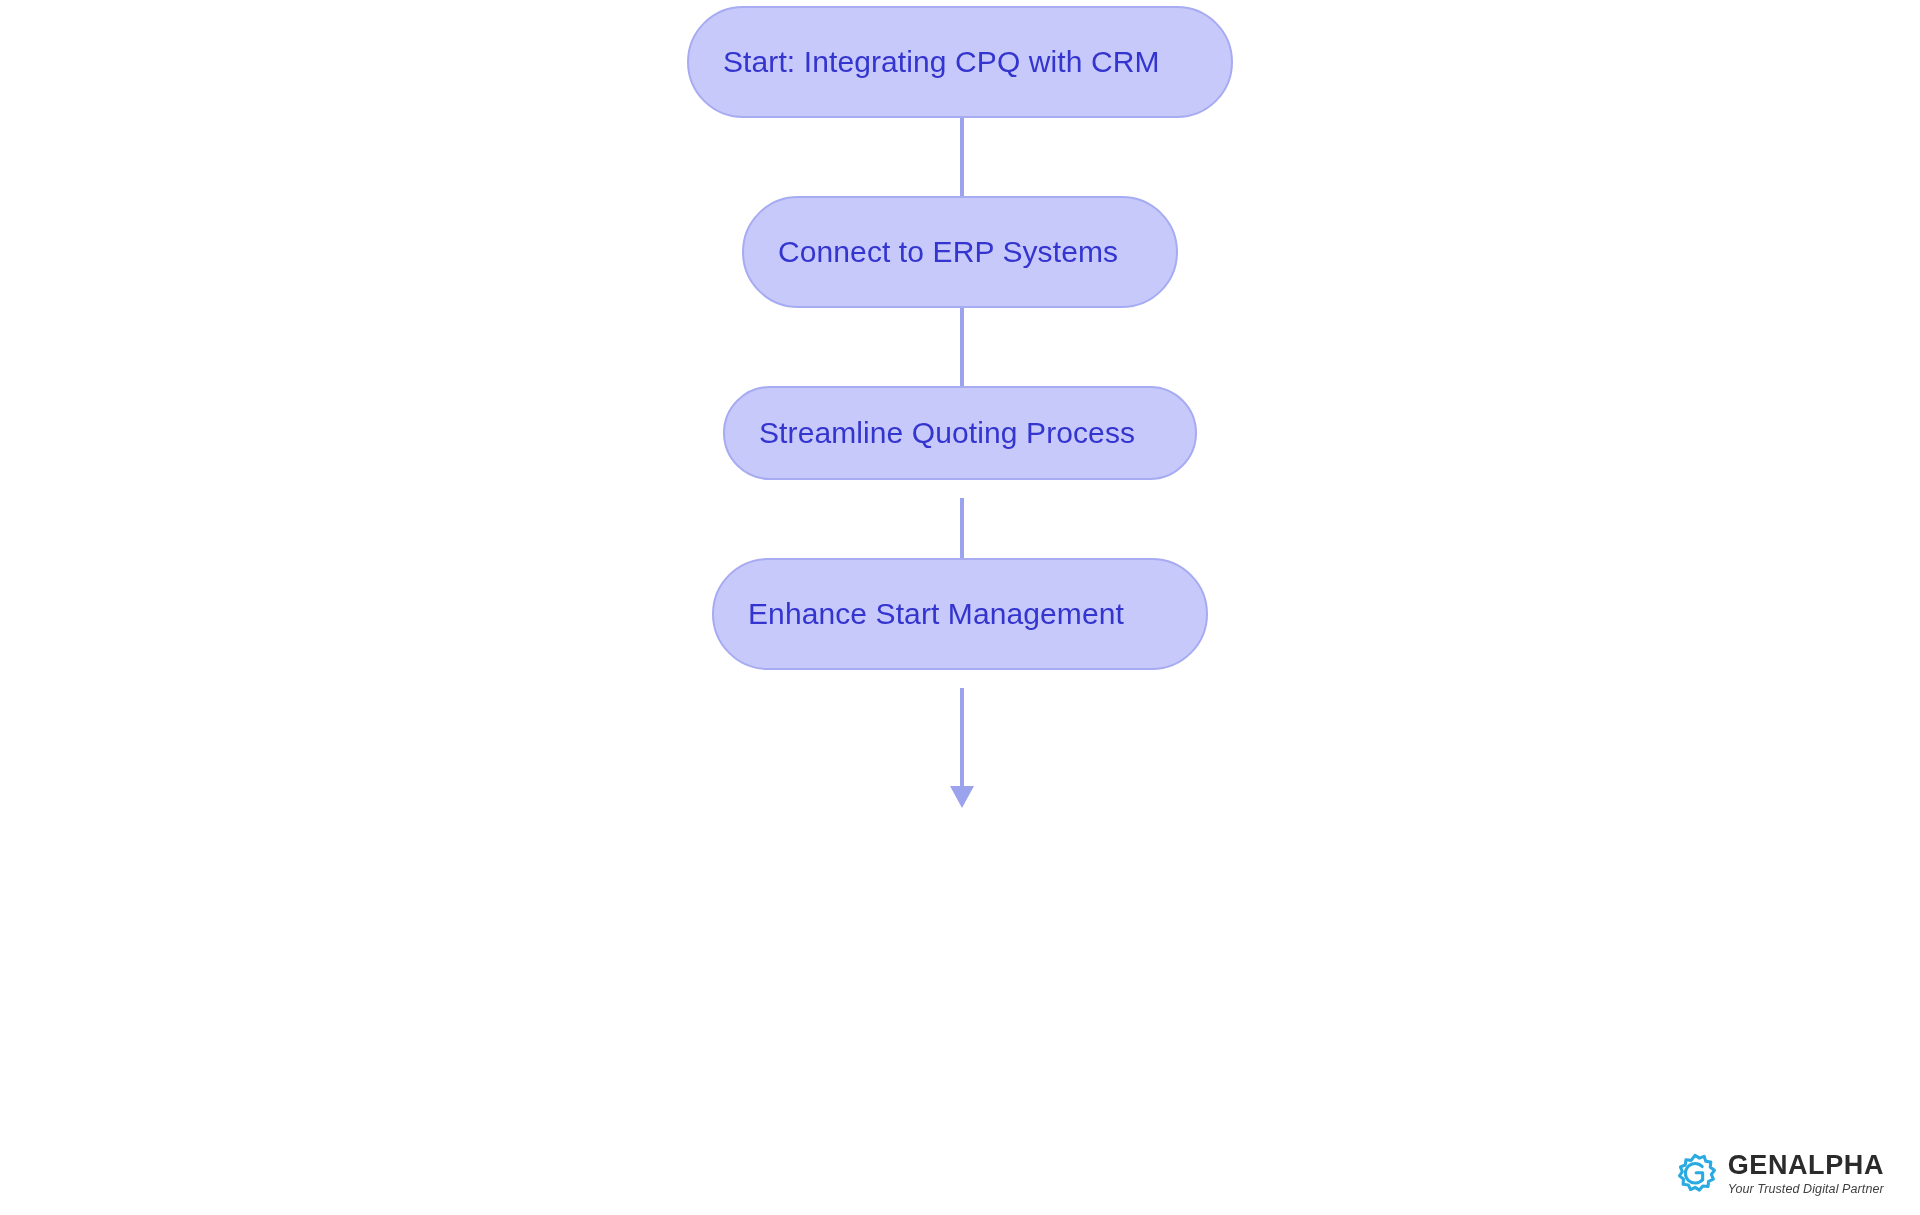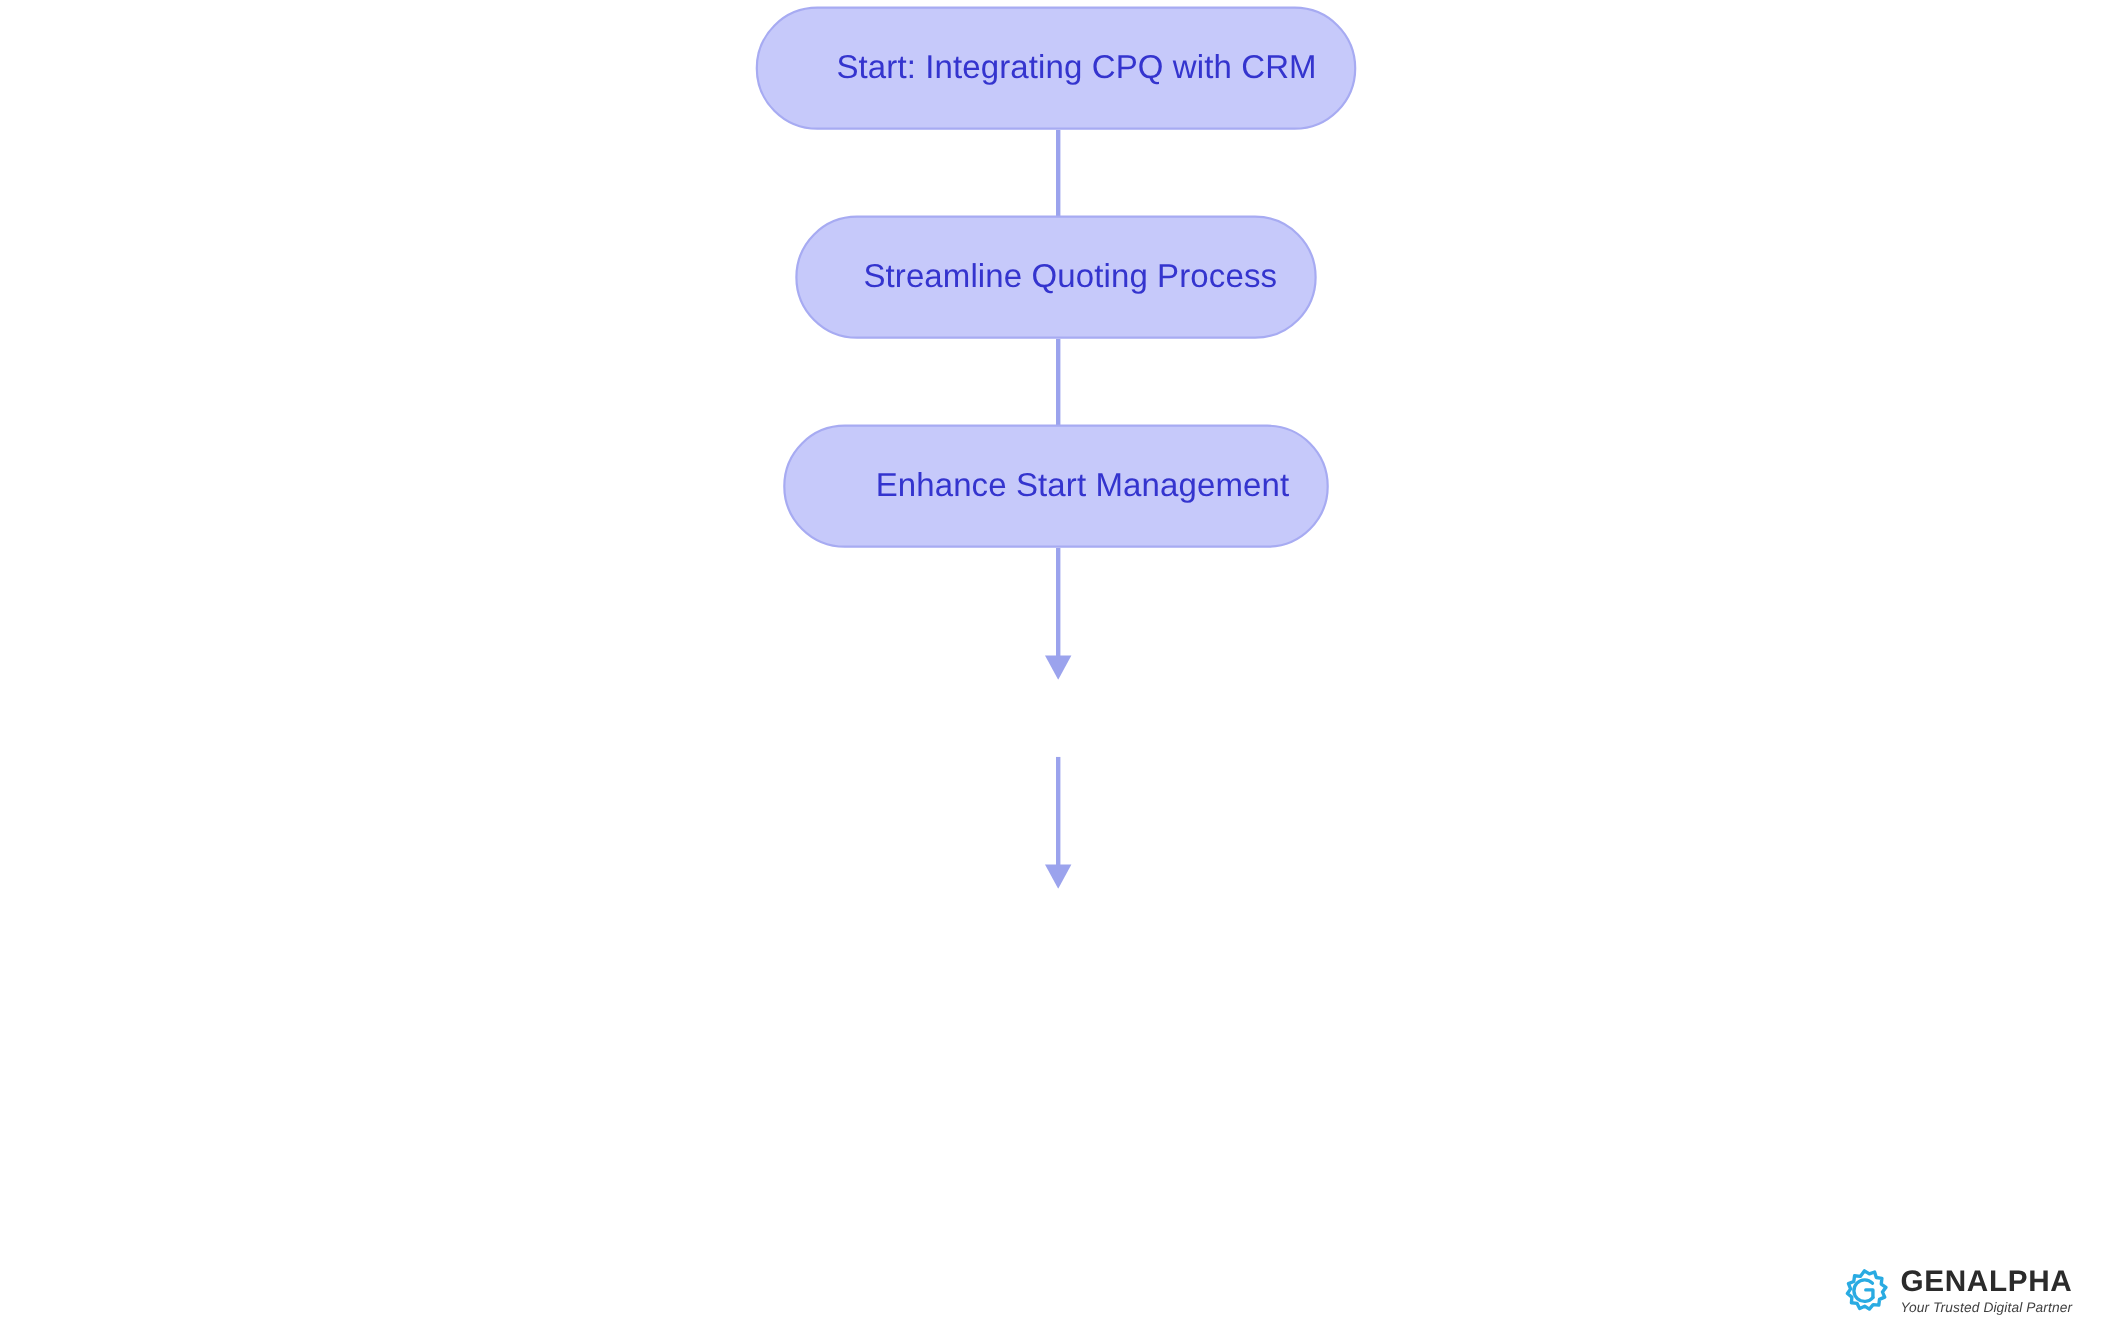--- a/index.html
+++ b/index.html
@@ -37,39 +37,39 @@
 
   
   .node {
     position: relative;
     box-sizing: border-box;
     background: #C6C9FA;
     border: 2px solid #A7ABF2;
     border-radius: 56px;
     display: flex;
     align-items: center;
-    justify-content: flex-end;
+    justify-content: flex-start;
     text-align: center;
     color: #3434CE;
     font-size: 30px;
     font-weight: 400;
     letter-spacing: 0.1px;
     line-height: 1.2;
     padding: 0 34px;
     white-space: nowrap;
   }
 
   .node-label {
     display: block;
   }
 
   
   .node-1 { width: 546px; height: 112px; margin-top: 6px; }
   .node-2 { width: 436px; height: 112px; margin-top: 78px; }
-  .node-3 { width: 474px; height: 112px; margin-top: 78px; }
+  .node-3 { width: 474px; height: 94px; margin-top: 78px; }
   .node-4 { width: 496px; height: 112px; margin-top: 78px; }
   .node-5 { width: 468px; height: 112px; margin-top: 78px; }
 
   
   .connector {
     position: absolute;
     left: 962px;
     width: 28px;
     margin-left: -14px;
     pointer-events: none;
@@ -148,20 +148,23 @@
       <polygon points="2,98 26,98 14,120" fill="#9BA3ED"></polygon>
     </svg>
   </div>
 
   <div class="flow-column">
 
     <div class="node node-1">
       <span class="node-label">Start: Integrating CPQ with CRM</span>
     </div>
 
+    <div class="node node-2">
+      <span class="node-label">Connect to ERP Systems</span>
+    </div>
 
     <div class="node node-3">
       <span class="node-label">Streamline Quoting Process</span>
     </div>
 
     <div class="node node-4">
       <span class="node-label">Enhance Start Management</span>
     </div>
 
 

